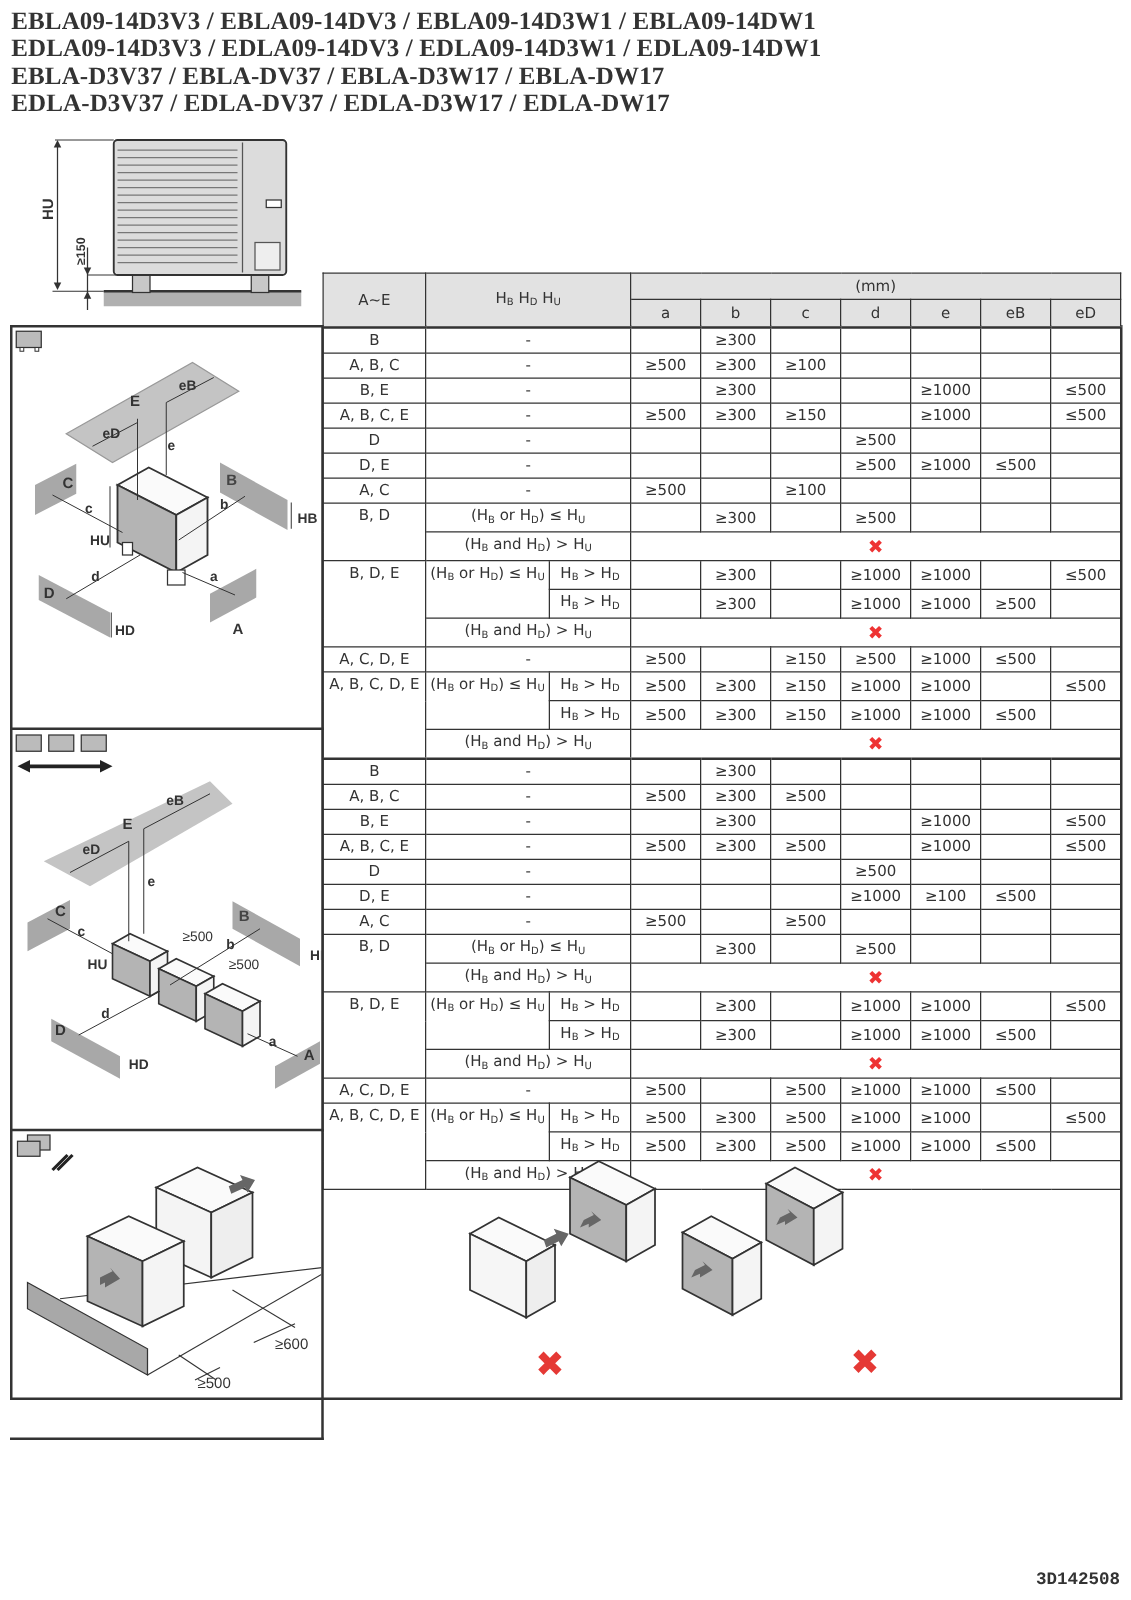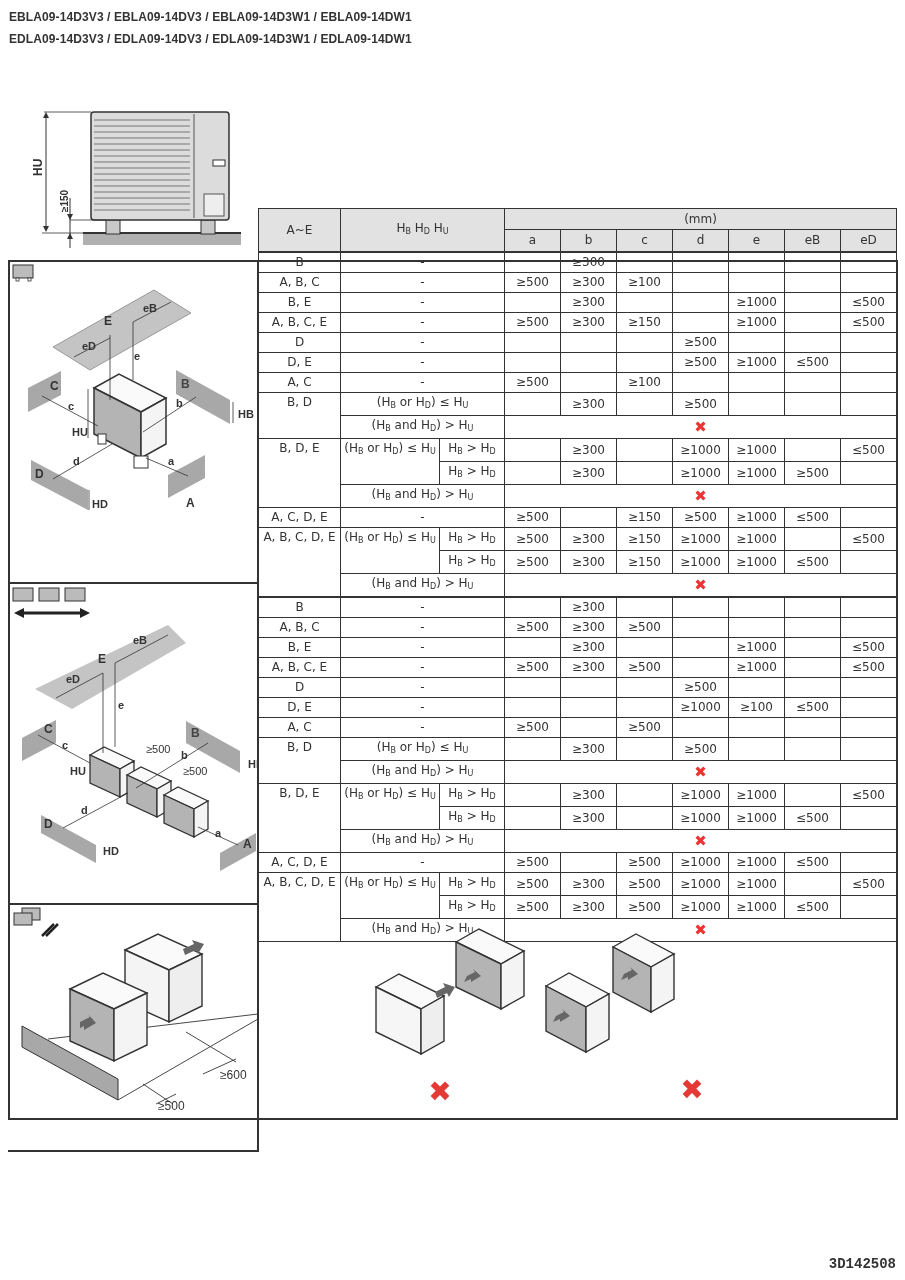--- a/index.html
+++ b/index.html
@@ -1,39 +1,41 @@
 <!DOCTYPE html>
 <html><head>
 <meta charset="utf-8">
 <style>
   html,body{margin:0;padding:0;background:#fff;}
   body{width:905px;height:1280px;position:relative;overflow:hidden;font-family:"DejaVu Sans",sans-serif;color:#222;}
-  .models{position:absolute;left:9px;top:6px;font-family:Liberation Sans, sans-serif;font-weight:bold;font-size:12px;line-height:22px;color:#333;letter-spacing:0.1px;}
+  .models{position:absolute;left:9px;top:6px;font-family:Liberation Serif, serif;font-weight:bold;font-size:20px;line-height:22px;color:#333;letter-spacing:0.1px;}
   .models div{white-space:nowrap;}
   .docid{position:absolute;right:9px;top:1256px;font-family:Liberation Mono, monospace;font-weight:bold;font-size:14px;color:#333;}
   .unit-fig{position:absolute;left:28px;top:108px;width:220px;height:146px;}
   
   .frame{position:absolute;left:8px;top:260px;width:890px;height:860px;border:2px solid #333;box-sizing:border-box;}
   .fig-cell{position:absolute;left:8px;width:251px;border-right:2px solid #333;border-bottom:2px solid #333;box-sizing:border-box;}
   
-  table.spec{position:absolute;left:258px;top:208px;border-collapse:collapse;font-family:"DejaVu Sans",sans-serif;font-size:12px;color:#333;table-layout:fixed;}
+  table.spec{position:absolute;left:258px;top:218px;border-collapse:collapse;font-family:"DejaVu Sans",sans-serif;font-size:12px;color:#333;table-layout:fixed;}
   table.spec td,table.spec th{border:1px solid #333;height:19px;padding:0;text-align:center;vertical-align:middle;font-weight:normal;white-space:nowrap;line-height:19px;}
   table.spec th{background:#e2e2e2;}
   table.spec tr.sec td{border-top:2px solid #333;}
   table.spec td.ae{vertical-align:top;}
   .x{color:#e33;font-weight:bold;font-size:15px;}
   .bottom-right{position:absolute;left:259px;top:904px;width:639px;height:216px;}
   sub{font-size:8px;vertical-align:-2px;}
 </style>
 </head>
 <body>
 
 <div class="models">
   <div>EBLA09-14D3V3 / EBLA09-14DV3 / EBLA09-14D3W1 / EBLA09-14DW1</div>
   <div>EDLA09-14D3V3 / EDLA09-14DV3 / EDLA09-14D3W1 / EDLA09-14DW1</div>
+  <div>EBLA-D3V37 / EBLA-DV37 / EBLA-D3W17 / EBLA-DW17</div>
+  <div>EDLA-D3V37 / EDLA-DV37 / EDLA-D3W17 / EDLA-DW17</div>
 </div>
 
 <svg class="unit-fig" viewBox="0 0 220 146">
   <rect x="55" y="125" width="158" height="12" fill="#b0b0b0"></rect>
   <line x1="55" y1="125" x2="213" y2="125" stroke="#333" stroke-width="2"></line>
   <rect x="78" y="112" width="14" height="14" fill="#c8c8c8" stroke="#333"></rect>
   <rect x="173" y="112" width="14" height="14" fill="#c8c8c8" stroke="#333"></rect>
   <rect x="63" y="4" width="138" height="108" rx="3" fill="#dcdcdc" stroke="#333" stroke-width="1.5"></rect>
   <g stroke="#777" stroke-width="1">
     <line x1="66" y1="12" x2="162" y2="12"></line>

